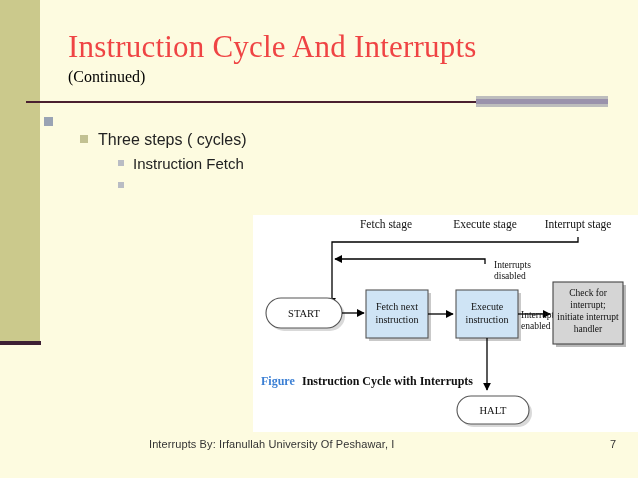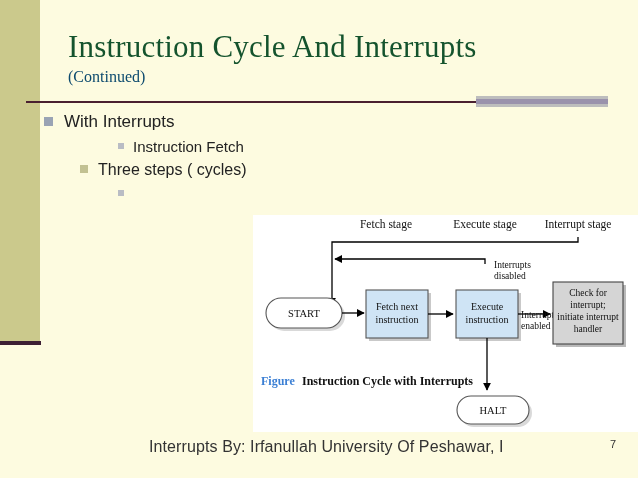--- a/index.html
+++ b/index.html
@@ -38,29 +38,29 @@
   .title-block {
     position: absolute;
     left: 68px;
     top: 30px;
     width: 540px;
   }
   .slide-title {
     font-family: "Liberation Serif", serif;
     font-size: 31px;
     line-height: 34px;
-    color: #14532d;
+    color: #ef4444;
     letter-spacing: 0.2px;
     white-space: nowrap;
   }
   .slide-subtitle {
     font-family: "Liberation Serif", serif;
     font-size: 16px;
     line-height: 20px;
-    color: #0c4a6e;
+    color: #000000;
     margin-top: 3px;
   }
 
   
   .title-rule {
     position: absolute;
     left: 26px;
     top: 101px;
     width: 556px;
     height: 2px;
@@ -130,21 +130,21 @@
     height: 217px;
     background: #ffffff;
   }
   .figure-svg { display: block; }
 
   
   .footer-text {
     position: absolute;
     left: 149px;
     top: 438px;
-    font-size: 16px;
+    font-size: 11px;
     color: #333333;
     letter-spacing: 0.1px;
   }
   .footer-page {
     position: absolute;
     left: 610px;
     top: 438px;
     font-size: 11px;
     color: #333333;
   }
@@ -162,29 +162,28 @@
     <div class="slide-subtitle">(Continued)</div>
   </div>
 
   <div class="title-rule"></div>
   <div class="accent-bar-outer"></div>
   <div class="accent-bar-inner"></div>
 
   <div class="bullets">
     <div class="bullet-row lvl1">
       <span class="bullet-mark"></span>
-      <span class="bullet-text">With Interrupts</span>
+    </div>
+    <div class="bullet-row lvl2">
+      <span class="bullet-mark"></span>
+      <span class="bullet-text">Three steps ( cycles)</span>
     </div>
     <div class="bullet-row lvl3">
       <span class="bullet-mark"></span>
       <span class="bullet-text">Instruction Fetch</span>
-    </div>
-    <div class="bullet-row lvl2">
-      <span class="bullet-mark"></span>
-      <span class="bullet-text">Three steps ( cycles)</span>
     </div>
     <div class="bullet-row lvl3">
       <span class="bullet-mark"></span>
     </div>
   </div>
 
   <div class="figure-wrap">
     <svg class="figure-svg" width="375" height="217" viewBox="0 0 375 217">
       <defs>
         <marker id="arrow" viewBox="0 0 10 10" refX="9" refY="5" markerWidth="6" markerHeight="6" orient="auto-start-reverse">

